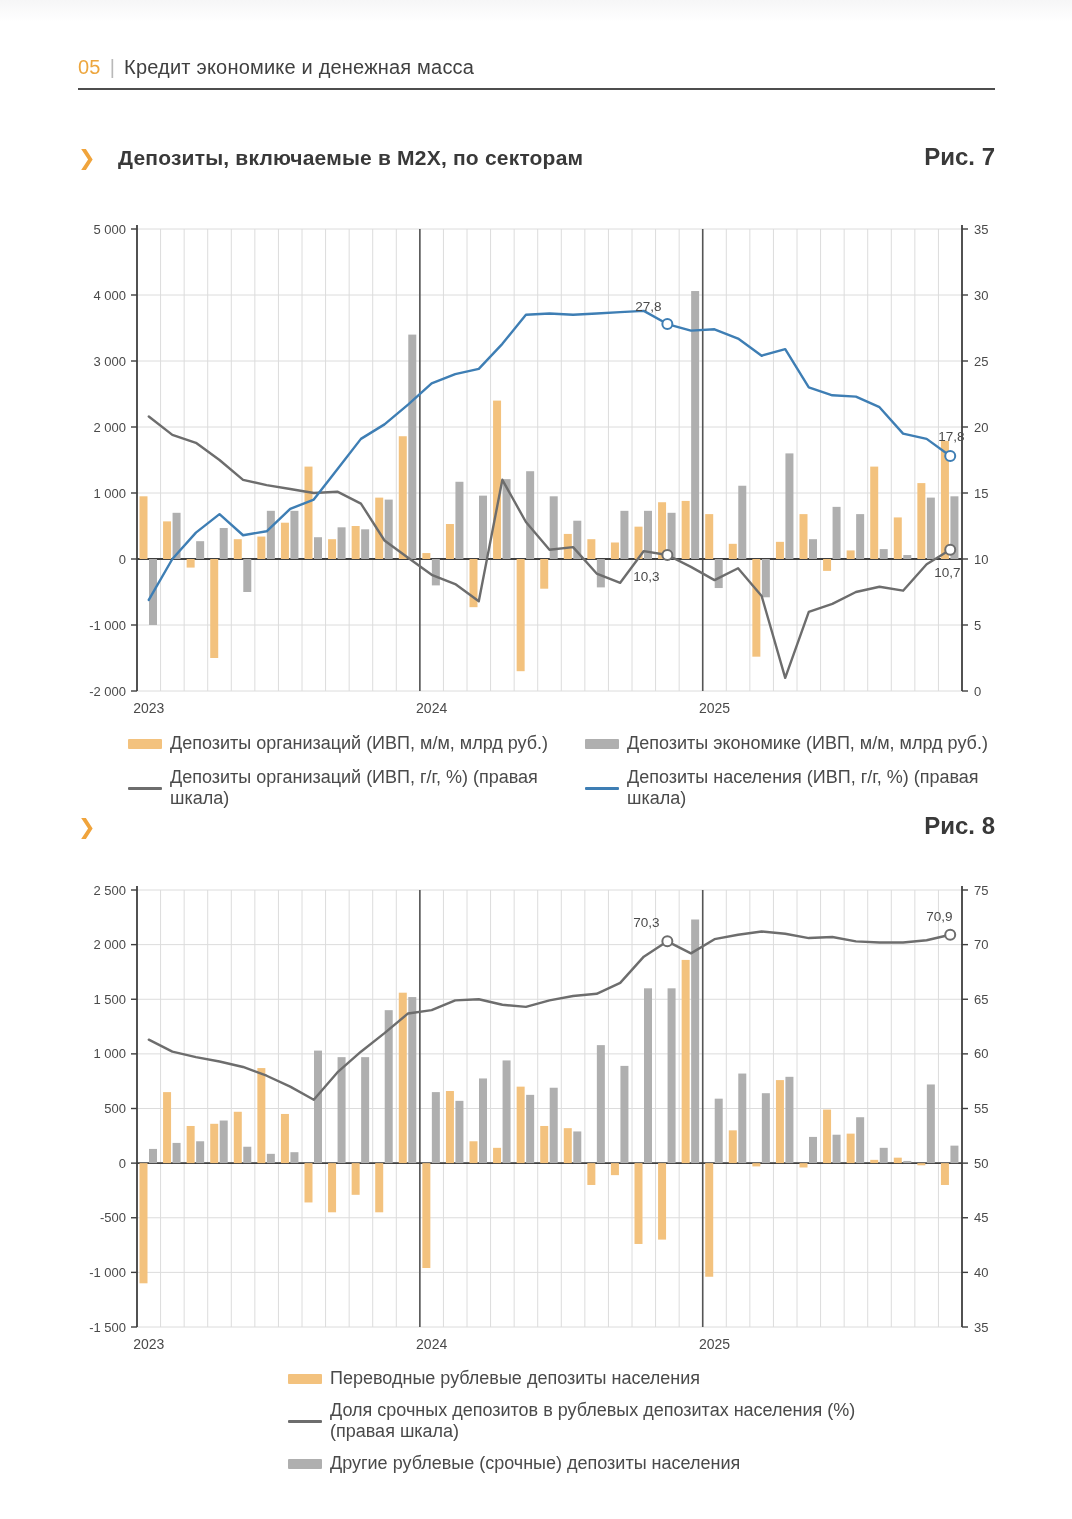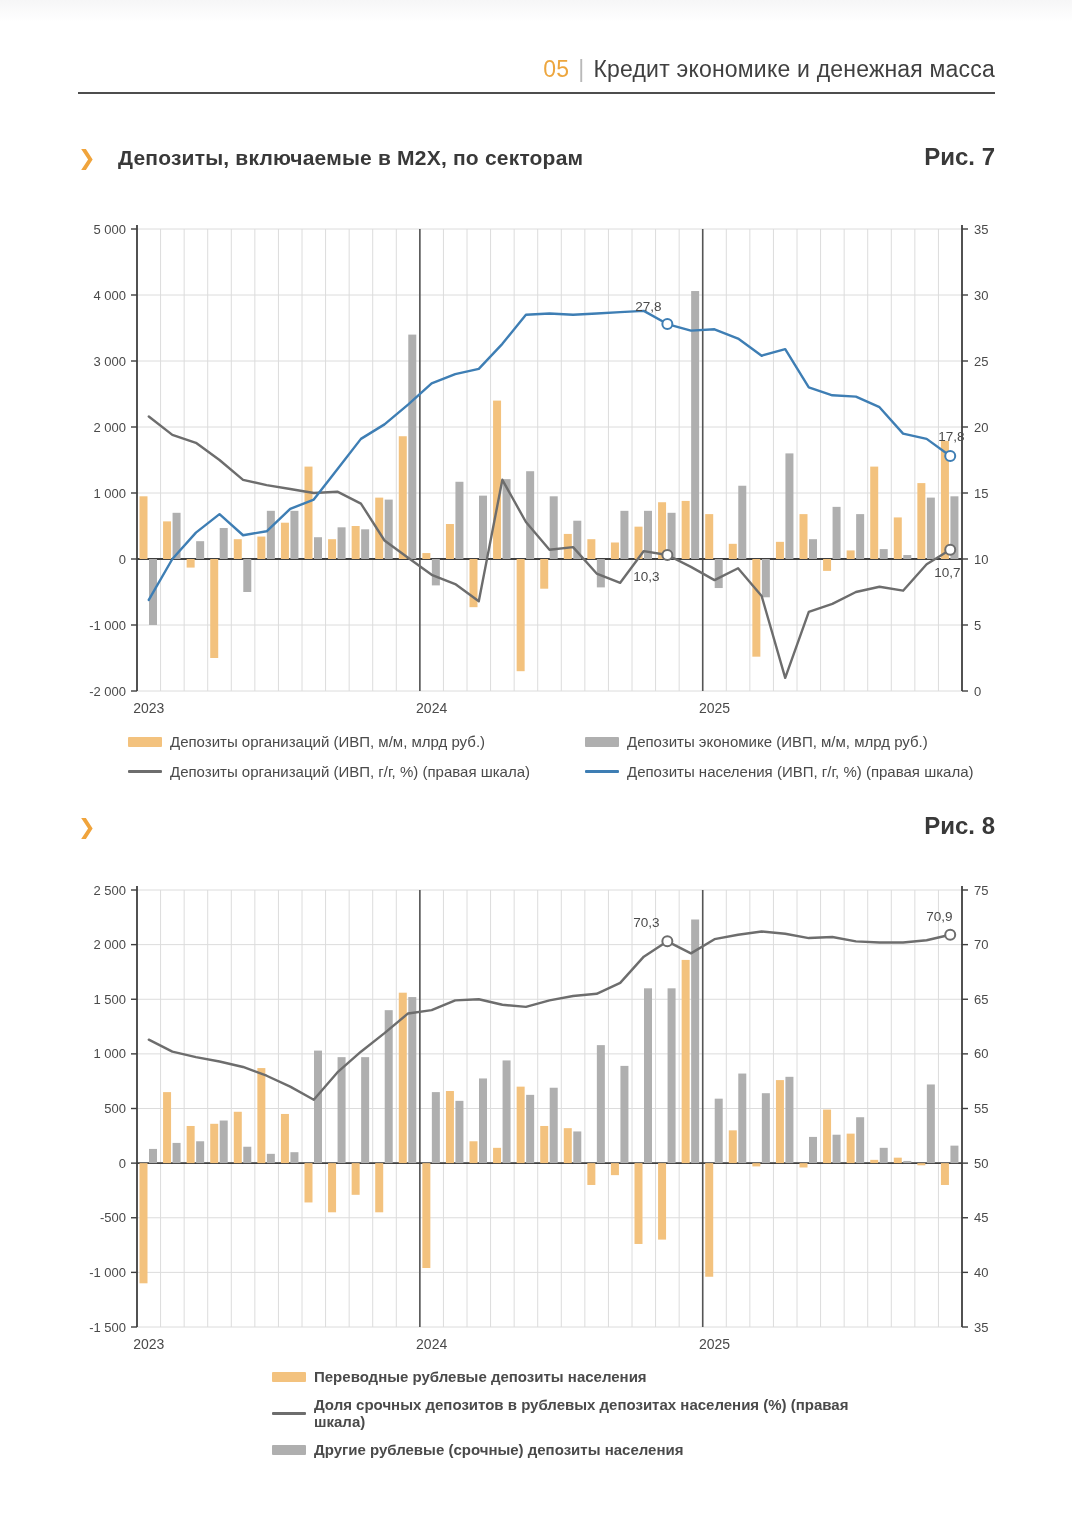--- a/index.html
+++ b/index.html
@@ -2,33 +2,33 @@
 <html><head>
 <meta charset="utf-8">
 <style>
   html,body{margin:0;padding:0;background:#ffffff;}
   .page{position:relative;width:1072px;height:1519px;background:#ffffff;overflow:hidden;
         font-family:"Liberation Sans","DejaVu Sans",sans-serif;color:#4a4a4a;}
   .top-shade{position:absolute;left:0;top:0;width:100%;height:26px;
         background:linear-gradient(180deg,#f6f6f7 0%,#ffffff 85%);}
   
   .pg-header{position:absolute;left:78px;top:56px;width:917px;}
-  .pg-header-line{display:flex;align-items:baseline;font-size:23px;letter-spacing:.2px;justify-content:flex-end;}
+  .pg-header-line{display:flex;align-items:baseline;font-size:20px;letter-spacing:.2px;}
   .pg-num{color:#eda63e;font-weight:400;}
   .pg-sep{color:#b9b9b9;margin:0 9px;font-weight:300;}
   .pg-title{color:#404040;font-weight:400;}
   .pg-rule{margin-top:9px;height:2px;background:#4d4d4d;}
   
   .fig-header{position:absolute;left:78px;width:917px;display:flex;align-items:baseline;}
   .chevron{color:#f0a43c;font-size:21px;font-weight:700;width:40px;flex:0 0 40px;}
   .fig-title{font-size:21px;font-weight:700;color:#393939;letter-spacing:.2px;}
   .fig-label{margin-left:auto;font-size:24px;font-weight:700;color:#393939;}
   svg.chart{position:absolute;left:0;}
   
-  .legend{position:absolute;font-size:15px;color:#4a4a4a;}
+  .legend{position:absolute;font-size:18px;color:#4a4a4a;}
   .legend-grid{display:grid;grid-template-columns:457px 1fr;row-gap:13px;}
   .legend-col{display:flex;flex-direction:column;row-gap:11px;}
   .legend-item{display:flex;align-items:center;}
   .swatch{width:34px;flex:0 0 34px;margin-right:8px;border-radius:1px;}
   .swatch.bar{height:10px;}
   .swatch.line{height:3px;}
 </style>
 </head>
 <body>
 
@@ -393,21 +393,21 @@
       <rect x="879.7142857142858" y="1147.83" width="8" height="15.295000000000073" fill="#afafaf"></rect>
       <rect x="903.2857142857143" y="1160.94" width="8" height="2.1849999999999454" fill="#afafaf"></rect>
       <rect x="926.8571428571429" y="1084.465" width="8" height="78.66000000000008" fill="#afafaf"></rect>
       <rect x="950.4285714285714" y="1145.645" width="8" height="17.480000000000018" fill="#afafaf"></rect>
       <polyline points="148.78571428571428,1039.6725000000001 172.35714285714286,1051.69 195.92857142857144,1057.1525 219.5,1061.5225 243.07142857142858,1066.9850000000001 266.6428571428571,1075.725 290.2142857142857,1086.65 313.78571428571433,1099.76 337.3571428571429,1072.4475 360.92857142857144,1051.69 384.5,1033.1175 408.0714285714286,1013.4525 431.64285714285717,1010.175 455.2142857142857,1000.3425 478.78571428571433,999.25 502.3571428571429,1004.7125 525.9285714285714,1006.8975 549.5,1000.3425 573.0714285714287,995.9725000000001 596.6428571428571,993.7875 620.2142857142858,982.8625 643.7857142857143,956.6424999999999 667.3571428571429,941.3475000000001 690.9285714285714,953.365 714.5,939.1625 738.0714285714286,934.7924999999999 761.6428571428572,931.515 785.2142857142858,933.7 808.7857142857143,938.07 832.3571428571429,936.9775 855.9285714285714,941.3475000000001 879.5,942.4399999999999 903.0714285714287,942.4399999999999 926.6428571428572,940.2549999999999 950.2142857142858,934.7924999999999" fill="none" stroke="#6d6d6d" stroke-width="2.4" stroke-linejoin="round" stroke-linecap="round"></polyline>
       <circle cx="667.3571428571429" cy="941.3475000000001" r="5" fill="#ffffff" stroke="#6d6d6d" stroke-width="2"></circle>
       <text x="633.3571428571429" y="927.3475000000001" font-size="13.5" fill="#4a4a4a">70,3</text>
       <circle cx="950.2142857142858" cy="934.7924999999999" r="5" fill="#ffffff" stroke="#6d6d6d" stroke-width="2"></circle>
       <text x="926.2142857142858" y="920.7924999999999" font-size="13.5" fill="#4a4a4a">70,9</text>
     </svg>
-  <div class="legend legend-col" style="left:272px;top:1368px;width:620px;font-weight:bold;">
+  <div class="legend legend-col" style="left:288px;top:1368px;width:620px;">
     <div class="legend-item">
       <span class="swatch bar" style="background: rgb(243, 194, 126);"></span>
       <span>Переводные рублевые депозиты населения</span>
     </div>
     <div class="legend-item">
       <span class="swatch line" style="background: rgb(109, 109, 109);"></span>
       <span>Доля срочных депозитов в рублевых депозитах населения (%) (правая шкала)</span>
     </div>
     <div class="legend-item">
       <span class="swatch bar" style="background: rgb(175, 175, 175);"></span>

